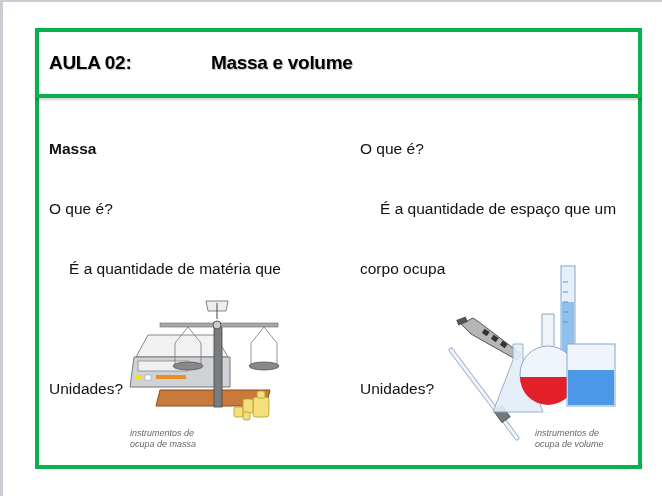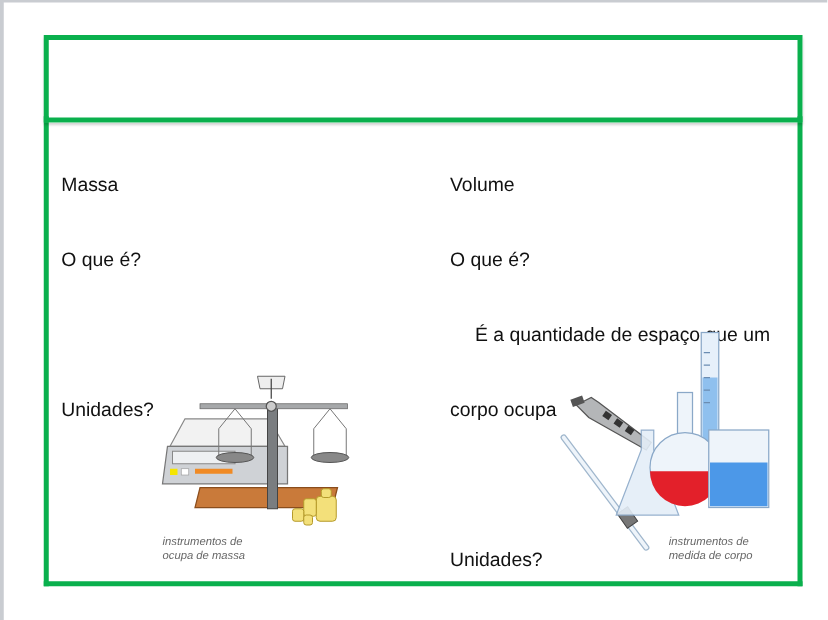--- a/index.html
+++ b/index.html
@@ -22,52 +22,54 @@
   }
   .header-title {
     position:absolute; top:20px; font-weight:bold; font-size:19px;
     letter-spacing:-0.3px; color:#000;
     text-shadow:1px 1px 1px rgba(0,0,0,0.25);
   }
   .col {
     position:absolute; top:99px; font-size:15.5px; line-height:20px;
     white-space:pre; color:#111;
   }
-  .col .head { font-weight:normal; }
+  .col .head { font-weight:bold; }
   .col .indent { padding-left:20px; }
   .col .gap { height:20px; }
   .caption {
     position:absolute; font-size:9px; line-height:11px; color:#666;font-style:italic;
   }
   svg { position:absolute; }
 </style>
 </head>
 <body>
 
 <div class="frame-top"></div>
 <div class="frame-left"></div>
 
 <div class="outer-box"></div>
 
 <div class="header-box">
+  <span class="header-title" style="left:10px;">AULA 02:</span>
+  <span class="header-title" style="left:172px;">Massa e volume</span>
 </div>
 
 <div class="col" style="left:49px;">
   <div class="head">Massa</div>
   <div>O que é?</div>
+  <div class="indent">É a quantidade de matéria que</div>
   <div class="gap"></div>
   <div>Unidades?</div>
   
   
   
   
 </div>
 
 <div class="col" style="left:360px;">
-  <div class="head">Volume</div>
   <div>O que é?</div>
   <div class="indent">É a quantidade de espaço que um</div>
   <div>corpo ocupa</div>
   <div class="gap"></div>
   <div>Unidades?</div>
   
   
   
   
 </div>
@@ -138,14 +140,14 @@
 
   <rect x="97" y="52" width="12" height="38" fill="#eef4fa" stroke="#8aa8c8" stroke-width="1"></rect>
   <circle cx="103" cy="112" r="28" fill="#eef4fa" stroke="#8aa8c8" stroke-width="1"></circle>
   <path d="M75,115 A28,28 0 0 0 131,115 Z" fill="#e3202a"></path>
 
   <rect x="122" y="82" width="48" height="62" fill="#eef4fa" stroke="#8aa8c8" stroke-width="1"></rect>
   <rect x="123" y="108" width="46" height="35" fill="#3a8ee6" opacity="0.9"></rect>
 </svg>
 <div class="caption" style="left:535px; top:428px;">
   <div>instrumentos de</div>
-  <div>medida de corpo</div>
+  <div>ocupa de volume</div>
 </div>
 
 </body></html>

